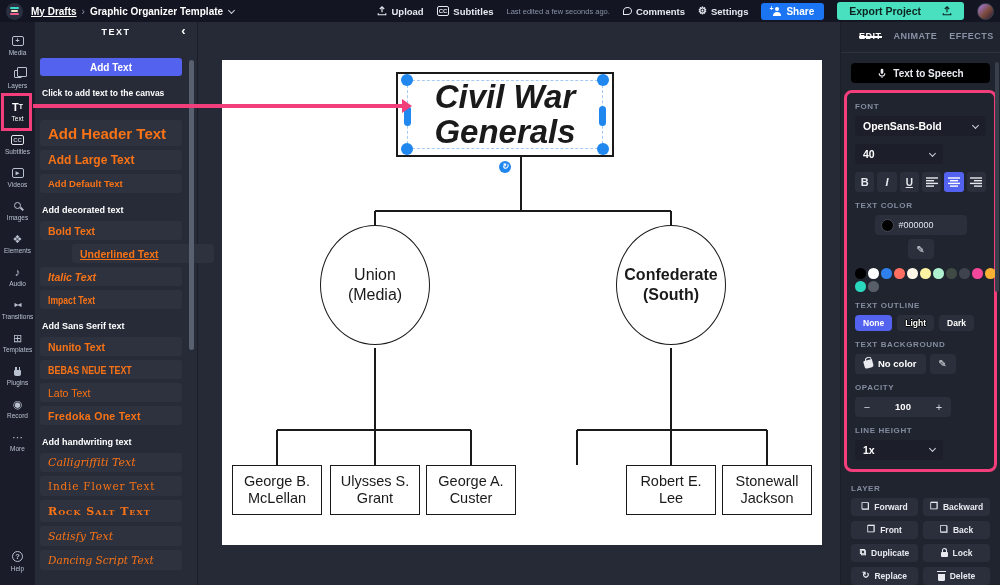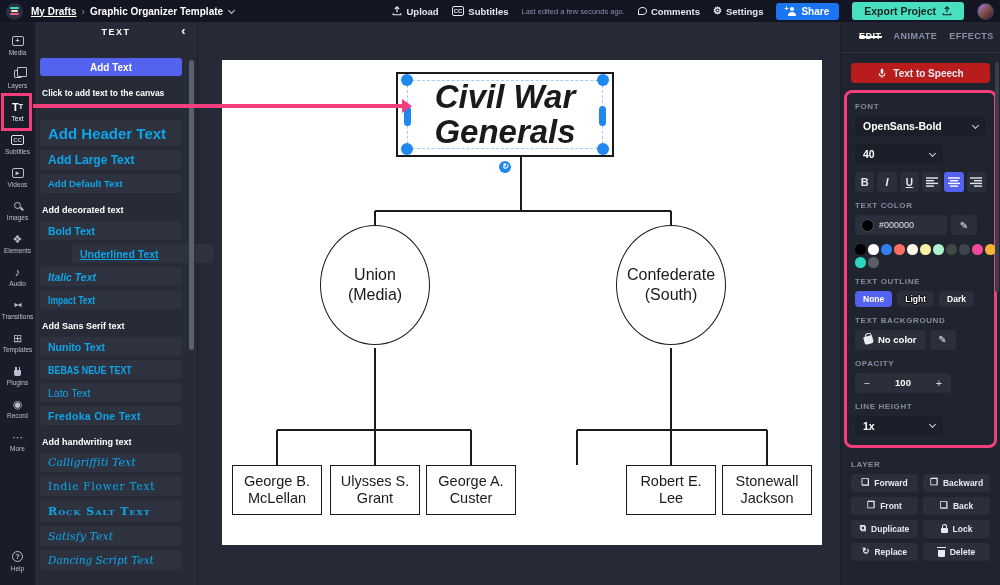--- a/index.html
+++ b/index.html
@@ -24,21 +24,21 @@
   .tb-item{display:flex;align-items:center;gap:4px;font-size:9.5px;font-weight:bold;color:#e6e9f0;cursor:pointer;}
   .tb-note{font-size:7.5px;color:#8a92a6;font-weight:normal;}
   .gear{font-size:10px;line-height:10px;}
   .cc-box{font-size:6px;font-weight:bold;border:1px solid #e6e9f0;border-radius:2px;padding:0 1px;line-height:8px;}
   .bubble{width:9px;height:8px;border:1.5px solid #e6e9f0;border-radius:50% 50% 50% 0;}
   .btn-share{display:flex;align-items:center;gap:5px;background:var(--share-blue);border-radius:3px;height:17px;padding:0 10px;font-size:10px;font-weight:bold;color:#fff;cursor:pointer;}
   .person{position:relative;width:10px;height:9px;}
   .person:before{content:'';position:absolute;top:0;left:3.5px;width:4px;height:4px;border-radius:50%;background:#fff;}
   .person:after{content:'';position:absolute;bottom:0;left:1.5px;width:8px;height:4px;border-radius:4px 4px 0 0;background:#fff;}
   .person i{position:absolute;left:-2px;top:-2px;font-style:normal;font-size:7px;color:#fff;font-weight:bold;}
-  .btn-export{display:flex;align-items:center;gap:6px;background:var(--export-teal);border-radius:3px;height:18px;padding:0 12px;font-size:10.5px;font-weight:bold;color:#0c231e;cursor:pointer;}
+  .btn-export{display:flex;align-items:center;gap:21px;background:var(--export-teal);border-radius:3px;height:18px;padding:0 12px;font-size:10.5px;font-weight:bold;color:#0c231e;cursor:pointer;}
   .avatar{width:17px;height:17px;border-radius:50%;background:linear-gradient(135deg,#a77ff0 0%,#7b4a3a 55%,#2c1e3e 100%);border:1px solid #3a3f4c;cursor:pointer;}
 
   
   .rail{position:absolute;top:22px;left:0;width:35px;bottom:0;background:#1a1d29;display:flex;flex-direction:column;align-items:center;padding-top:6px;z-index:20;}
   .rail-item{width:35px;height:33px;display:flex;flex-direction:column;align-items:center;justify-content:center;color:#b9c0d0;cursor:pointer;flex:none;}
   .rail-item .ric{height:14px;display:flex;align-items:center;justify-content:center;font-size:11px;line-height:14px;}
   .rail-item .rlb{font-size:6.5px;margin-top:1px;}
   .rail-item.active{color:#fff;}
   .help-item{margin-top:auto;margin-bottom:8px;}
   .box-ic{width:12px;height:10px;border:1.3px solid currentColor;border-radius:2px;font-size:7px;line-height:8px;text-align:center;font-weight:bold;}
@@ -54,21 +54,21 @@
   .qm{width:11px;height:11px;border:1.3px solid currentColor;border-radius:50%;font-size:7.5px;line-height:9.5px;text-align:center;font-weight:bold;}
 
   
   .tpanel{position:absolute;top:22px;left:35px;width:163px;bottom:0;background:#272b37;border-right:1px solid #1b1e27;z-index:10;}
   .tp-head{height:20px;display:flex;align-items:center;justify-content:center;position:relative;font-size:9px;font-weight:bold;letter-spacing:1.5px;color:#fff;}
   .tp-collapse{position:absolute;right:10px;top:1px;font-size:13px;font-weight:bold;color:#fff;cursor:pointer;}
   .tp-body{padding:16px 8px 0 5px;}
   .add-text-btn{width:142px;height:18px;background:var(--accent);border-radius:3px;color:#fff;font-size:10px;font-weight:bold;display:flex;align-items:center;justify-content:center;cursor:pointer;}
   .tp-caption{font-size:8.5px;font-weight:bold;color:#fff;margin:12px 0 22px 2px;}
   .tp-label{font-size:9px;font-weight:bold;color:#fff;margin:12px 0 6px 2px;}
-  .tp-item{width:142px;background:#2e323e;border-radius:3px;color:#0ea5e9;display:flex;align-items:center;padding-left:8px;margin-bottom:4px;cursor:pointer;height:19px;font-size:10.5px;}
+  .tp-item{width:142px;background:#2e323e;border-radius:3px;color:#f97316;display:flex;align-items:center;padding-left:8px;margin-bottom:4px;cursor:pointer;height:19px;font-size:10.5px;}
   .it-header{height:26px;font-size:15px;font-weight:bold;}
   .it-large{height:20px;font-size:12px;font-weight:bold;}
   .it-default{font-size:9.5px;font-weight:bold;}
   .it-bold{font-weight:bold;}
   .it-underline{font-weight:bold;text-decoration:underline;margin-left:32px;}
   .it-italic{font-style:italic;font-weight:600;}
   .it-impact span{display:inline-block;transform:scaleX(.82) scaleY(1.08);transform-origin:left;font-weight:bold;letter-spacing:0;}
   .it-nunito{font-weight:600;}
   .it-bebas span{display:inline-block;transform:scaleX(.85);transform-origin:left;font-weight:bold;}
   .it-lato{font-weight:normal;}
@@ -82,53 +82,53 @@
   .tp-scroll{position:absolute;right:3px;top:38px;width:5px;height:290px;border-radius:3px;background:#596070;cursor:pointer;}
 
   
   .canvas-area{position:absolute;top:22px;left:199px;width:641px;bottom:0;background:#262a36;}
   .page{position:absolute;left:23px;top:38px;width:600px;height:485px;background:#fff;}
   .page svg.lines{position:absolute;left:0;top:0;}
   .node{position:absolute;background:#fff;border:2px solid #1a1a1a;color:#1a1a1a;display:flex;flex-direction:column;align-items:center;justify-content:center;text-align:center;cursor:pointer;}
   .title-box{left:174px;top:12px;width:218px;height:85px;font-size:33px;line-height:1.06;font-weight:bold;z-index:3;font-style:italic;}
   .circle{width:110px;height:120px;border-radius:50%;border-width:1.6px;font-size:16px;line-height:1.25;z-index:2;}
   .c-union{left:98px;top:165px;}
-  .c-conf{left:394px;top:165px;}
+  .c-conf{left:394px;top:165px;font-weight:bold;}
   .gbox{width:90px;height:50px;top:405px;border-width:1.6px;font-size:14.5px;line-height:1.15;z-index:2;}
   
   .sel-dash{position:absolute;left:9px;right:9px;top:6px;bottom:6px;border:1.6px dashed #a5c9f6;pointer-events:none;}
   .handle{position:absolute;background:var(--sel-blue);border-radius:50%;width:12px;height:12px;z-index:4;cursor:pointer;}
   .h-tl{left:3px;top:0px;} .h-tr{right:3px;top:0px;} .h-bl{left:3px;bottom:0px;} .h-br{right:3px;bottom:0px;}
   .pill{position:absolute;background:var(--sel-blue);border-radius:4px;width:7px;height:20px;top:32px;z-index:4;cursor:pointer;}
   .p-l{left:6px;} .p-r{right:6px;}
   .rotate-h{position:absolute;left:50%;margin-left:-6px;top:87px;width:12px;height:12px;border-radius:50%;background:var(--sel-blue);color:#fff;font-size:8px;line-height:12px;text-align:center;z-index:4;cursor:pointer;}
 
   
   .hl-tool{position:absolute;left:1px;top:93px;width:31px;height:38px;border:3px solid var(--pink);z-index:50;pointer-events:none;}
   .hl-arrow{position:absolute;left:33px;top:104px;width:370px;height:4px;background:var(--pink);z-index:50;pointer-events:none;}
   .hl-arrow:after{content:'';position:absolute;right:-9px;top:-5px;border-left:10px solid var(--pink);border-top:7px solid transparent;border-bottom:7px solid transparent;}
 
   
   .inspector{position:absolute;top:22px;left:840px;right:0;bottom:0;background:#20242f;border-left:1px solid #1b1e27;padding:0 10px;z-index:10;}
   .tabs{display:flex;gap:12px;height:24px;align-items:center;border-bottom:1px solid #2e3342;margin:0 -10px;padding:15px 18px;}
   .tab{font-size:9px;font-weight:bold;letter-spacing:.5px;color:#8a92a6;cursor:pointer;height:100%;display:flex;align-items:center;border-bottom:2px solid transparent;}
   .tab.active{color:#fff;border-bottom-color:#fff;}
-  .tts-btn{margin:10px 0 0;height:20px;background:#b91c1c;border-radius:4px;display:flex;align-items:center;justify-content:center;gap:6px;font-size:10px;font-weight:600;color:#e8eaf0;cursor:pointer;}
+  .tts-btn{margin:10px 0 0;height:20px;background:#000000;border-radius:4px;display:flex;align-items:center;justify-content:center;gap:6px;font-size:10px;font-weight:600;color:#e8eaf0;cursor:pointer;}
   .pink-box{border:3px solid var(--pink);border-radius:8px;margin:7px -7px 0;padding:0 8px 9px;}
   .ins-label{font-size:8px;font-weight:bold;letter-spacing:.6px;color:#848ca0;margin:9px 0 5px;}
   .dd{height:20px;background:#1c1f29;border-radius:4px;display:flex;align-items:center;padding:0 8px;font-size:10.5px;font-weight:bold;color:#fff;cursor:pointer;}
   .dd .chev{margin-left:auto;}
   .dd-small{width:88px;margin-bottom:8px;}
   .fmt-row{display:flex;gap:3px;}
   .fmt-btn{width:21px;height:20px;background:#2b2f3b;border-radius:3px;display:flex;align-items:center;justify-content:center;font-size:11px;font-weight:bold;color:#e8eaf0;cursor:pointer;}
   .fmt-btn.italic{font-style:italic;}
   .fmt-btn.under{text-decoration:underline;font-size:10px;}
   .fmt-btn.active{background:var(--accent);color:#fff;}
   .align-ic{display:block;}
-  .color-row{display:flex;gap:4px;align-items:center;}
+  .color-row{display:flex;gap:4px;align-items:center;flex-direction:column;}
   .hex-pill{width:92px;height:20px;background:#2b2f3b;border-radius:4px;display:flex;align-items:center;gap:5px;padding:0 6px;cursor:pointer;}
   .hex-pill .dot{width:13px;height:13px;border-radius:50%;border:1px solid #444a58;}
   .hex-pill .hex{font-size:9px;color:#dfe3ec;}
   .tool-btn{width:26px;height:20px;background:#2b2f3b;border-radius:4px;display:flex;align-items:center;justify-content:center;font-size:10px;color:#e8eaf0;cursor:pointer;}
   .swatches{display:flex;flex-wrap:wrap;gap:2.5px;margin-top:9px;width:150px;}
   .swatch{width:10.5px;height:10.5px;border-radius:50%;cursor:pointer;}
   .chip-row{display:flex;gap:5px;}
   .chip{height:16px;padding:0 8px;border-radius:4px;background:#2b2f3b;color:#fff;font-size:8.5px;font-weight:bold;display:flex;align-items:center;cursor:pointer;}
   .chip.active{background:var(--accent);}
   .chip.outline-style{text-shadow:1px 0 0 #000,-1px 0 0 #000,0 1px 0 #000,0 -1px 0 #000;}

